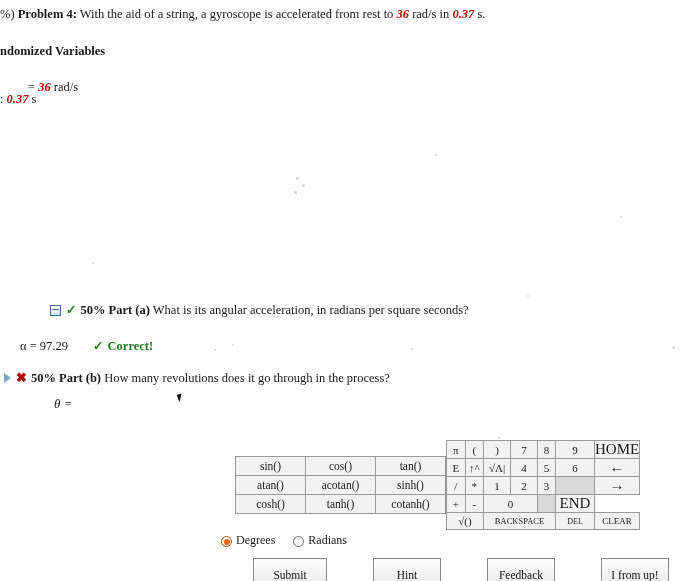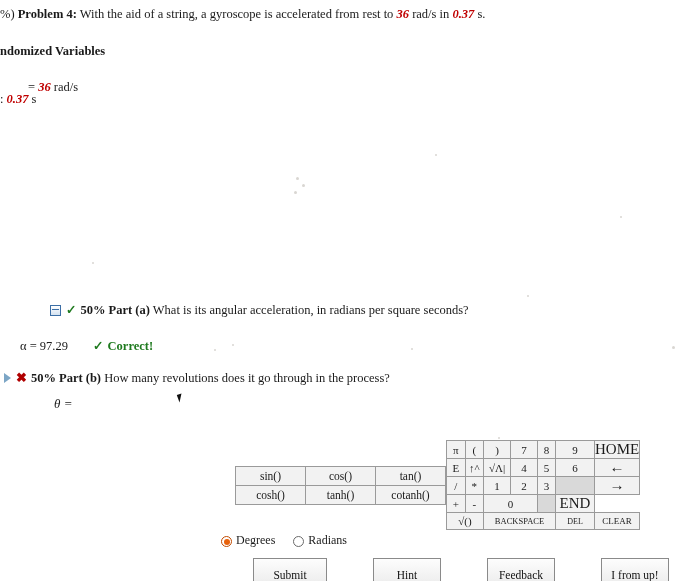--- a/index.html
+++ b/index.html
@@ -299,20 +299,25 @@
 <div class="calc">
   <div class="calc-wrap">
     <table class="fn">
       <tbody>
           <tr>
         <td>sin()</td>
         <td>cos()</td>
         <td>tan()</td>
       </tr>
       <tr>
+        <td>atan()</td>
+        <td>acotan()</td>
+        <td>sinh()</td>
+      </tr>
+      <tr>
         <td>cosh()</td>
         <td>tanh()</td>
         <td>cotanh()</td>
       </tr>
     </tbody>
       </table>
 
     <table class="num">
       <tbody>
           <tr>

